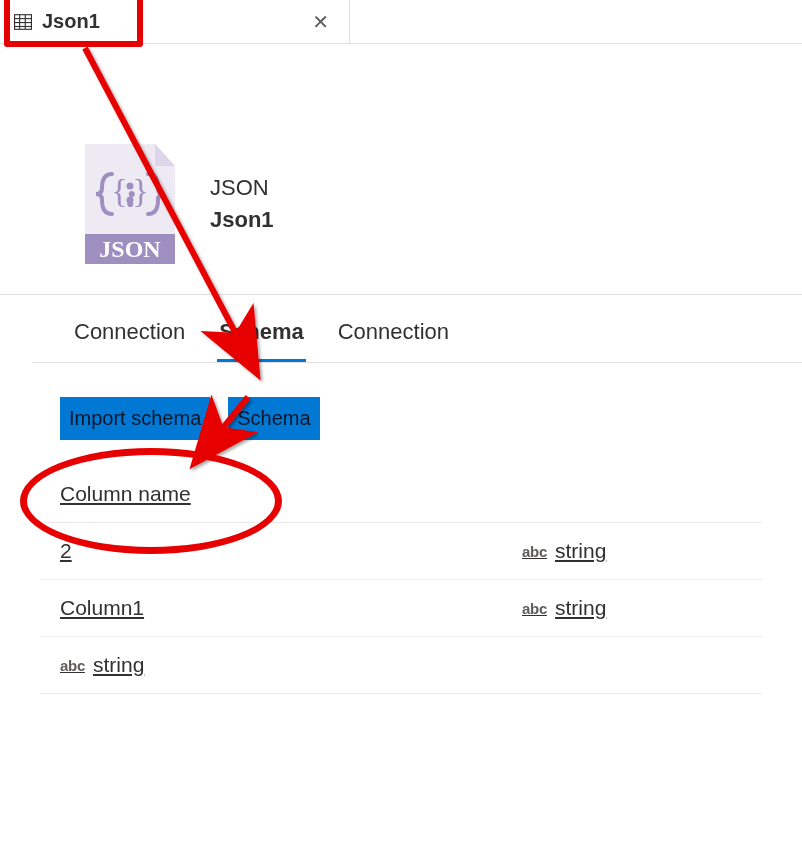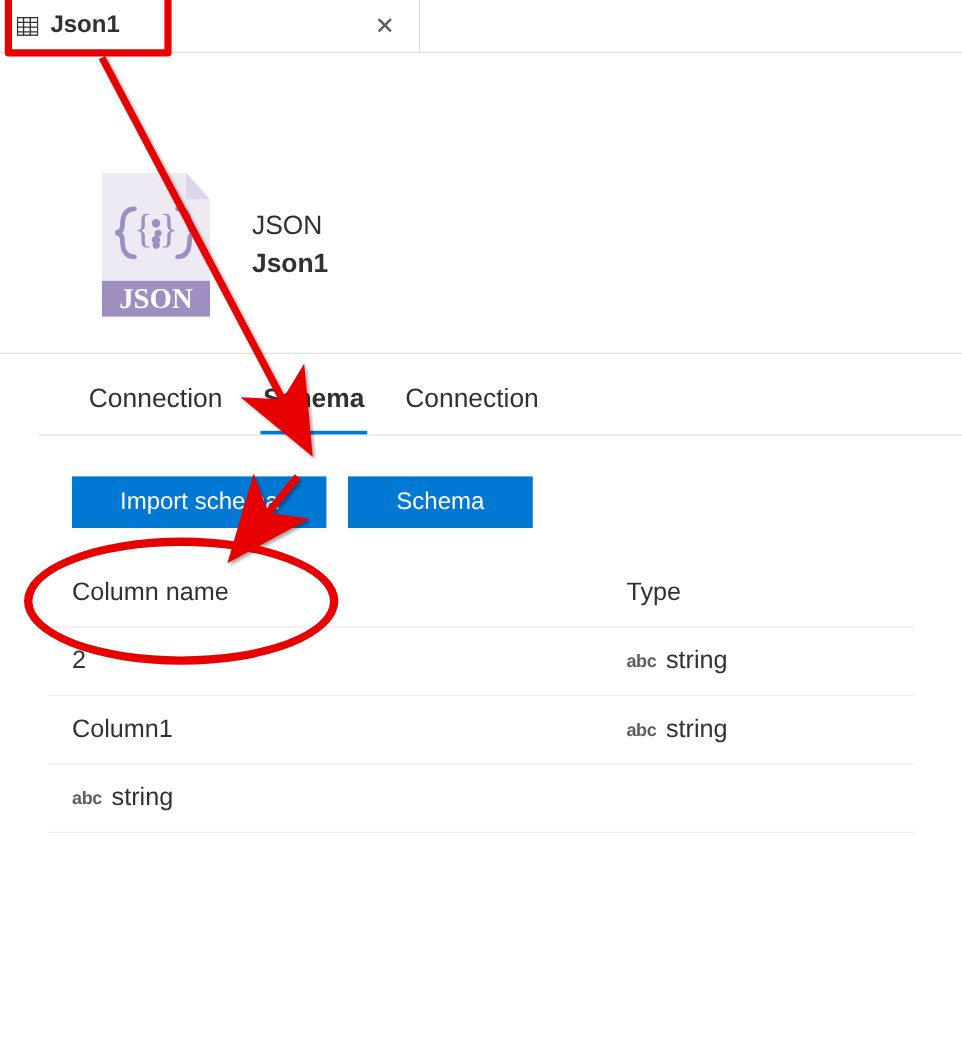--- a/index.html
+++ b/index.html
@@ -101,30 +101,31 @@
     }
 
     
     .buttons-row {
       display: flex;
       gap: 18px;
       padding: 34px 40px 26px 60px;
     }
     .btn {
       background: #0078d4;
-      color: #ffffff;
+      color: #0f172a;
       border: none;
       font-size: 20px;
-      padding: 10px 40px;
+      padding: 10px 9px;
       cursor: pointer;
     }
 
     
     .schema-table {
       padding: 0 40px;
+      text-decoration: underline;
     }
     .schema-header, .schema-row {
       display: flex;
       padding: 16px 20px;
       border-bottom: 1px solid #edebe9;
       align-items: center;
     }
     .schema-header {
       font-size: 20px;
       color: #323130;
@@ -209,21 +210,20 @@
   </div>
 
   <div class="buttons-row">
     <button class="btn">Import schema</button>
     <button class="btn">Schema</button>
   </div>
 
   <div class="schema-table">
     <div class="schema-header">
       <div class="col-name">Column name</div>
-      <div class="col-type">Type</div>
     </div>
     <div class="schema-row">
       <div class="col-name">2</div>
       <div class="col-type">
         <span class="type-badge">abc</span>
         <span>string</span>
       </div>
     </div>
     <div class="schema-row">
       <div class="col-name">Column1</div>

